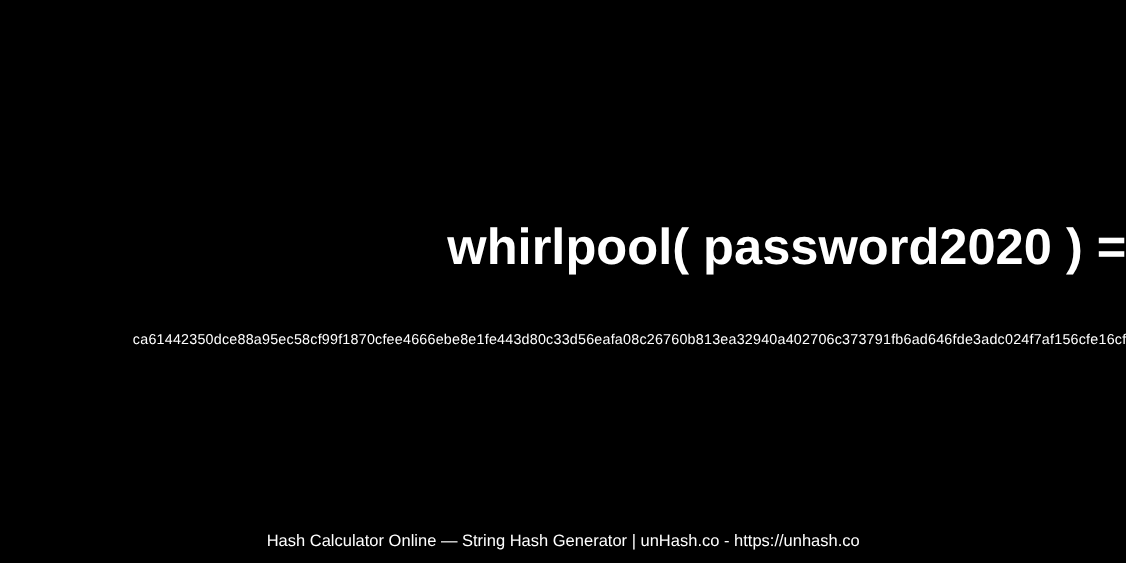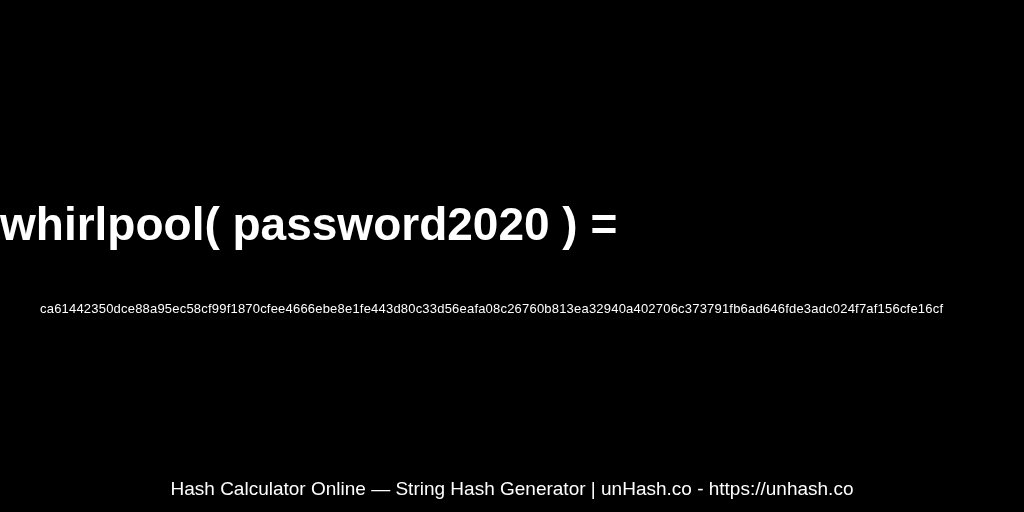--- a/index.html
+++ b/index.html
@@ -10,21 +10,21 @@
       color: #ffffff;
       font-family: Arial, Helvetica, sans-serif;
       overflow: hidden;
     }
     .container {
       width: 100%;
       height: 100%;
       display: flex;
       flex-direction: column;
       justify-content: center;
-      align-items: flex-start;
+      align-items: flex-end;
       position: relative;
     }
     .heading {
       font-size: 46px;
       font-weight: bold;
       color: #ffffff;
       text-align: center;
       margin-bottom: 50px;
     }
     .hash-output {
@@ -33,21 +33,21 @@
       text-align: center;
       letter-spacing: 0.2px;
       font-family: Arial, Helvetica, sans-serif;
       margin-left: 40px;
     }
     .footer {
       position: absolute;
       bottom: 12px;
       width: 100%;
       text-align: center;
-      font-size: 19px;
+      font-size: 15px;
       color: #ffffff;
     }
     .footer span {
       white-space: nowrap;
     }
   </style>
 </head>
 <body>
 
 <div class="container">

